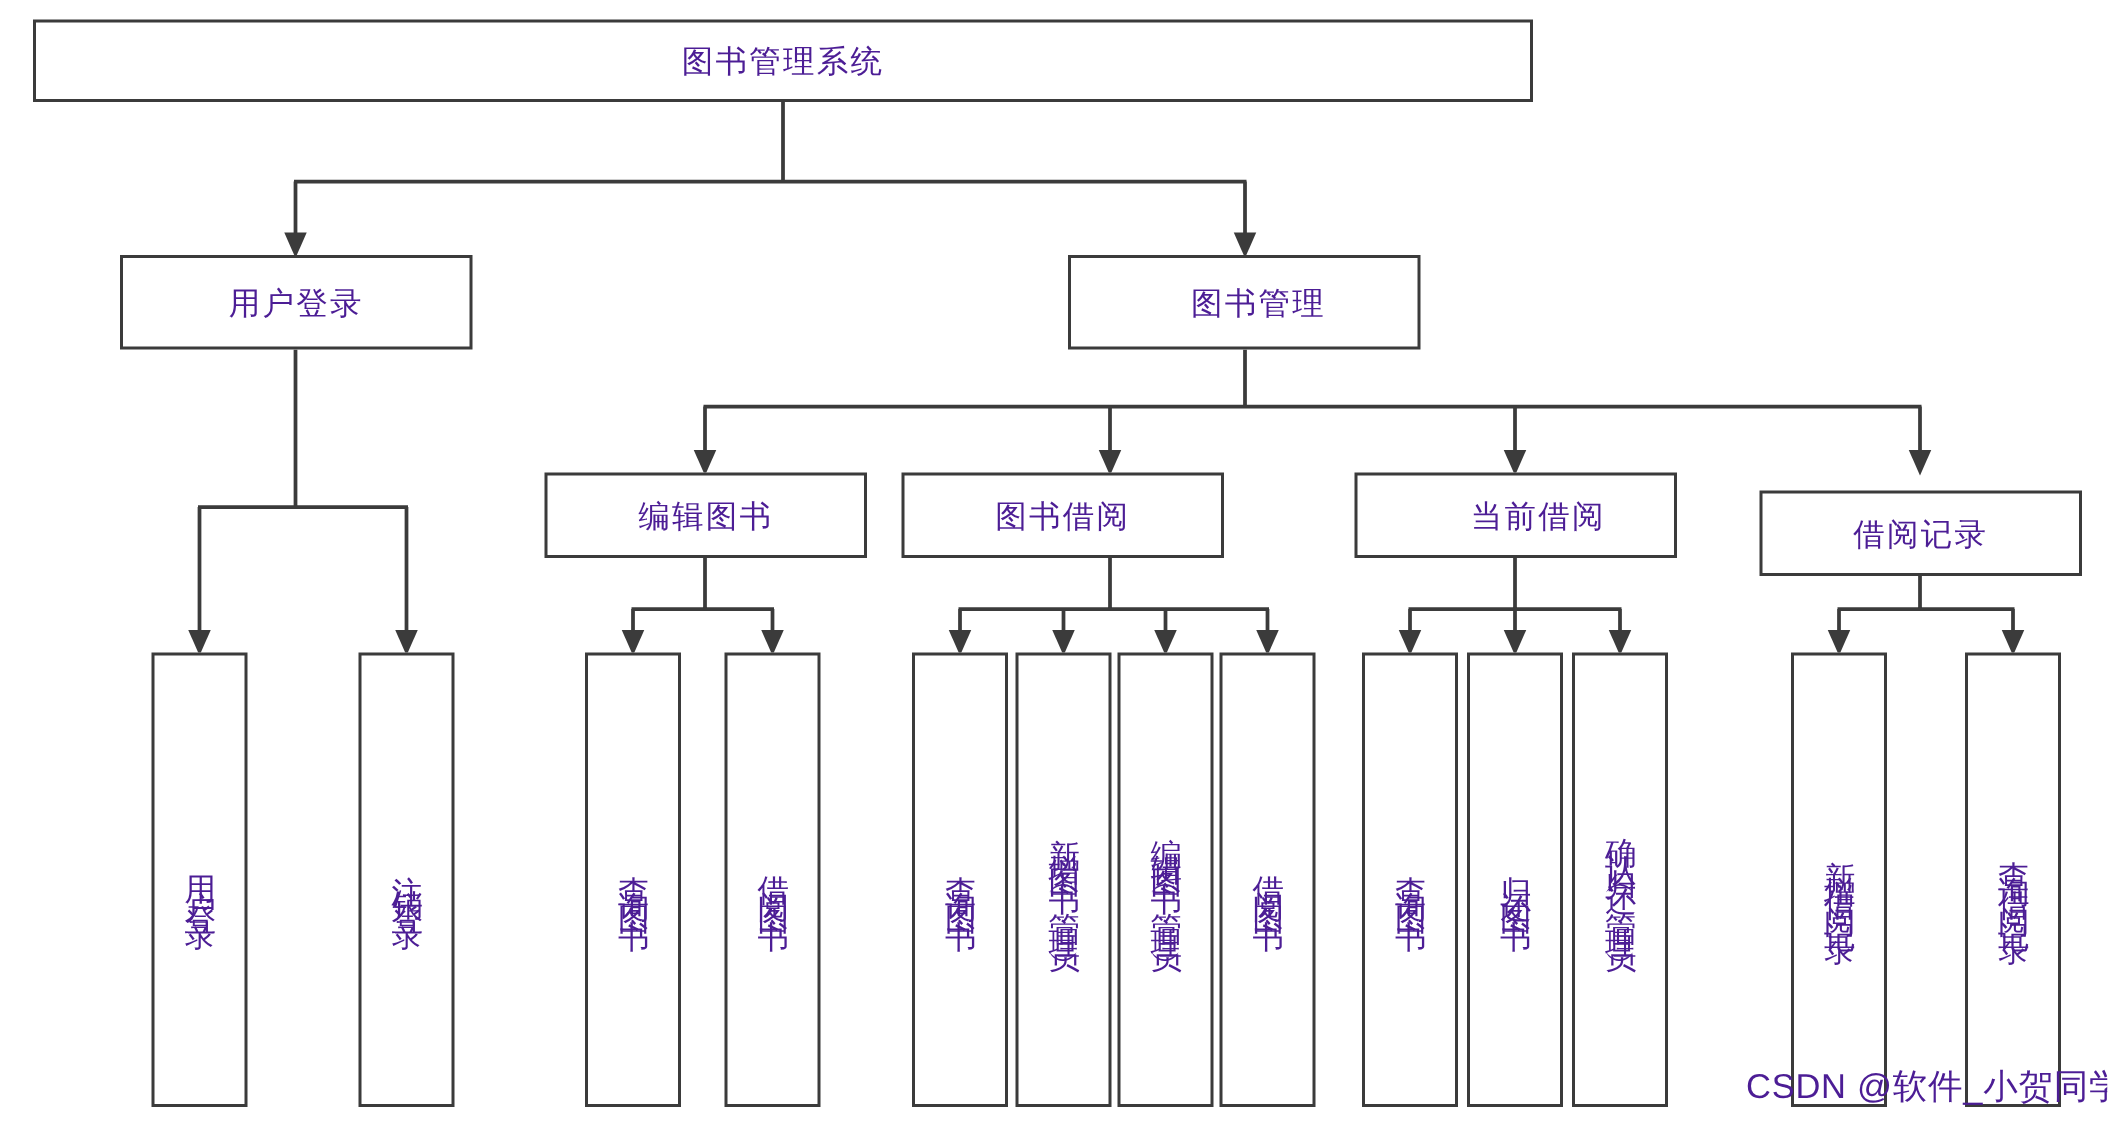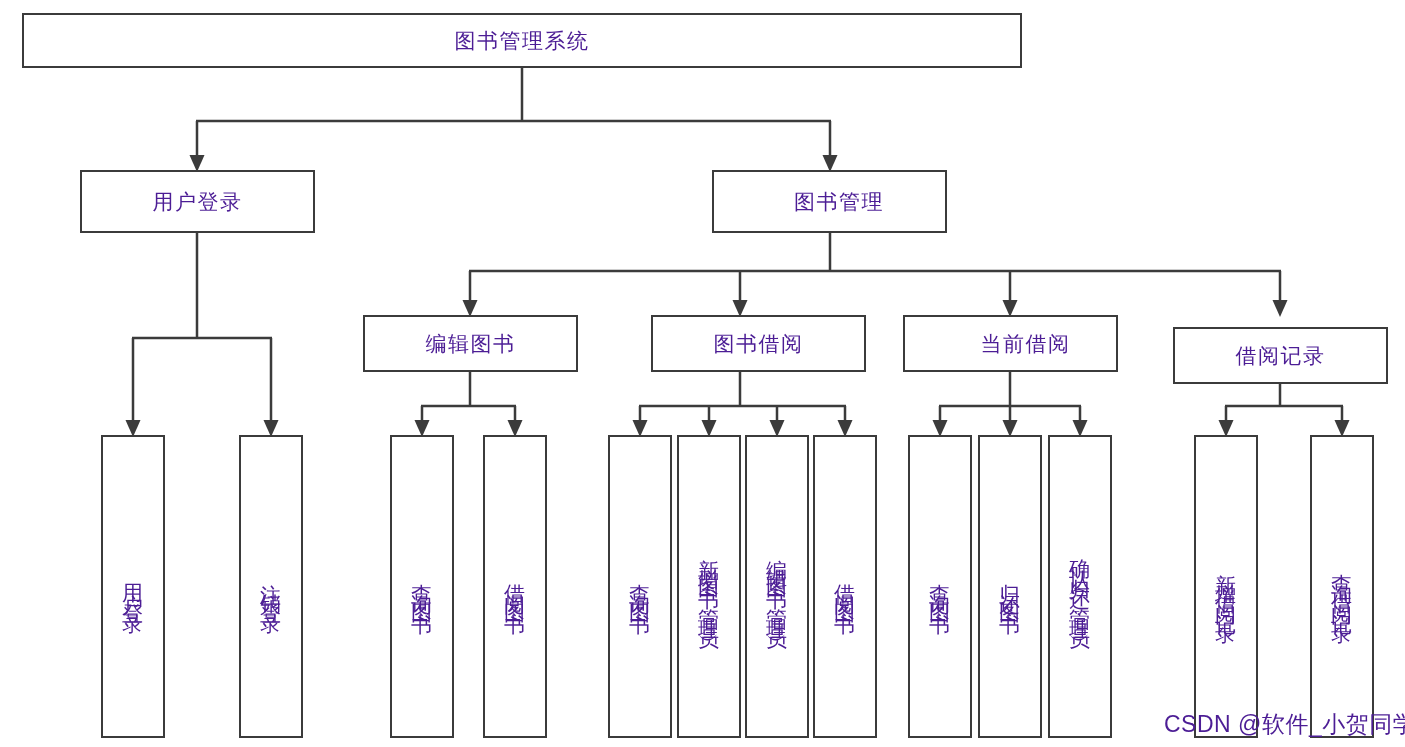--- a/index.html
+++ b/index.html
@@ -44,21 +44,21 @@
     line-height: 1;
     white-space: normal;
   }
   
   .root-box   { left: 22px;  top: 13px;  width: 1000px; height: 55px; }
   .lvl2       { top: 170px; width: 235px; height: 63px; }
   .b-userlogin{ left: 80px; }
   .b-bookmgmt { left: 712px; padding-left: 19px; }
   .module     { top: 315px; width: 215px; height: 57px; }
   .m-newbook  { left: 363px; }
-  .m-borrow   { left: 651px; }
+  .m-borrow   { left: 601px; }
   .m-current  { left: 903px; padding-left: 30px; }
   .m-records  { left: 1173px; margin-top: 12px; }
   .leaf       { top: 435px; width: 64px; height: 303px; }
   .lf-1  { left: 101px; }
   .lf-2  { left: 239px; }
   .lf-3  { left: 390px; }
   .lf-4  { left: 483px; }
   .lf-5  { left: 608px; }
   .lf-6  { left: 677px; }
   .lf-7  { left: 745px; }

